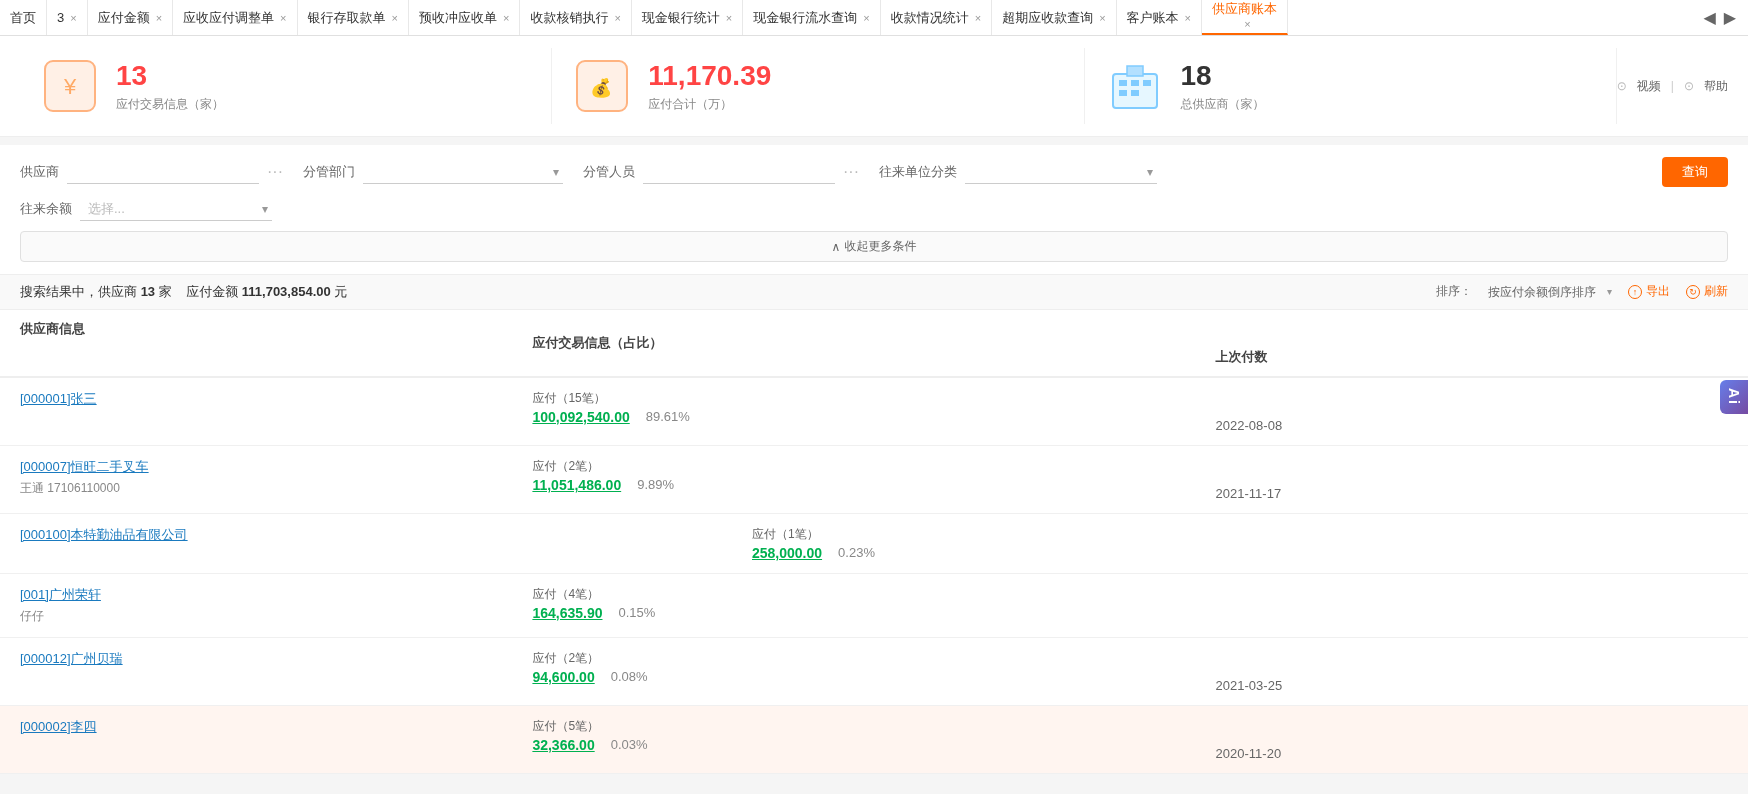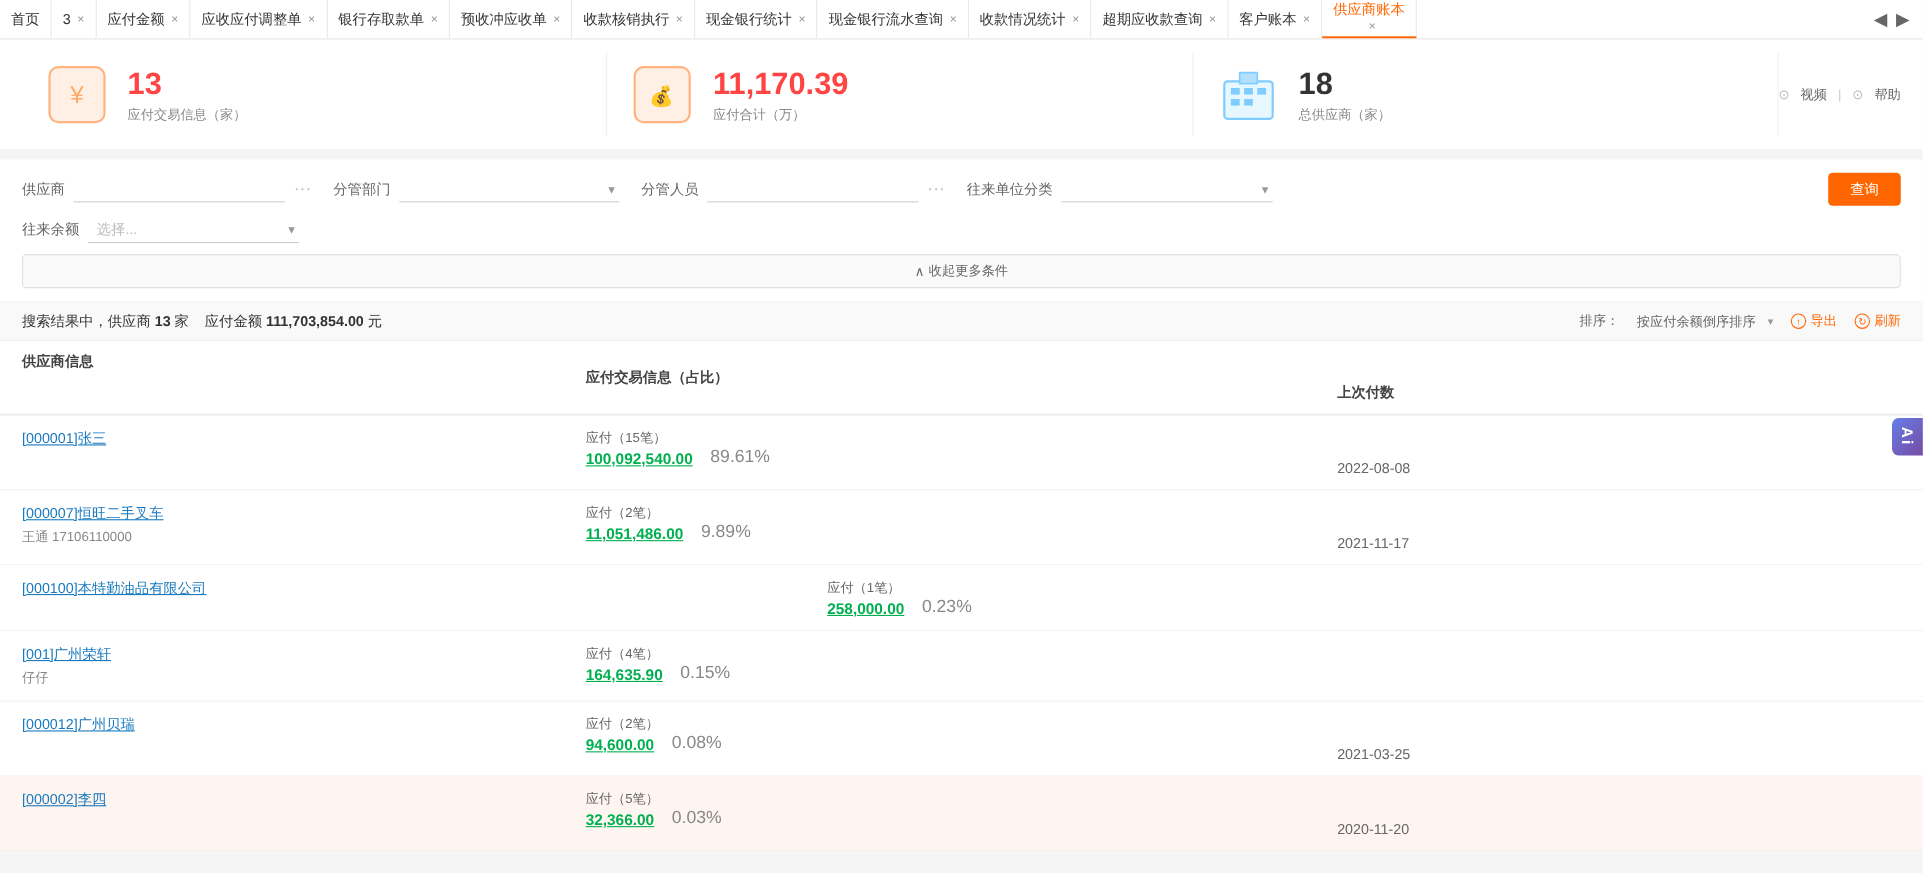--- a/index.html
+++ b/index.html
@@ -104,21 +104,21 @@
       align-items: flex-start; background: #fff; cursor: pointer;
     }
     .table-row.highlighted { background: #fff5f0; justify-content: flex-end; }
 
     .supplier-name { color: #1a7abf; text-decoration: underline; font-size: 13px; cursor: pointer; }
     .supplier-contact { color: #888; font-size: 12px; margin-top: 4px; }
 
     .transaction-info { flex: 4; }
     .trans-label { color: #666; font-size: 12px; }
     .trans-amount { color: #00b050; font-size: 14px; font-weight: bold; text-decoration: underline; cursor: pointer; margin-top: 2px; }
-    .trans-percent { color: #888; font-size: 16px; margin-left: 16px; }
+    .trans-percent { color: #888; font-size: 13px; margin-left: 16px; }
     .trans-row { display: flex; align-items: center; }
 
     .lastpay-date { color: #666; font-size: 13px; }
 
     
     ::-webkit-scrollbar { width: 6px; height: 6px; }
     ::-webkit-scrollbar-thumb { background: #ccc; border-radius: 3px; }
 
     
     .ai-badge {

